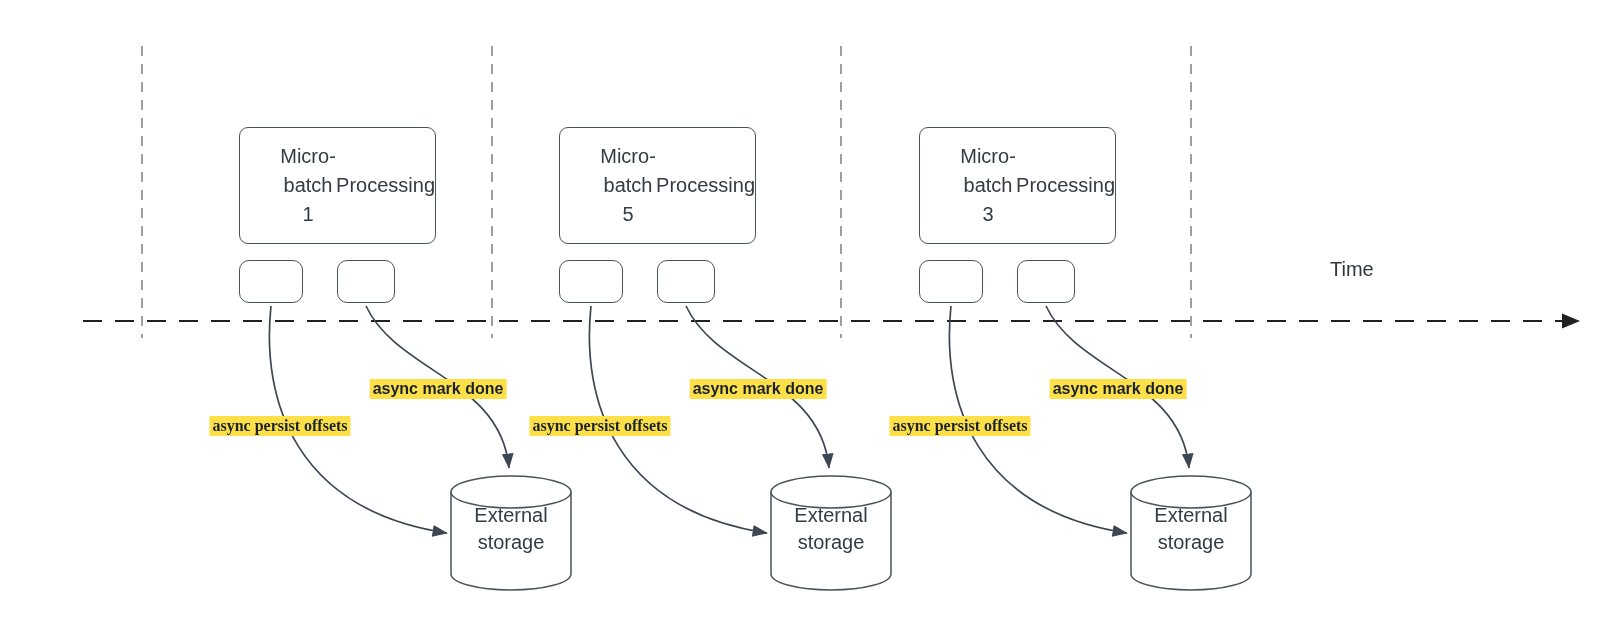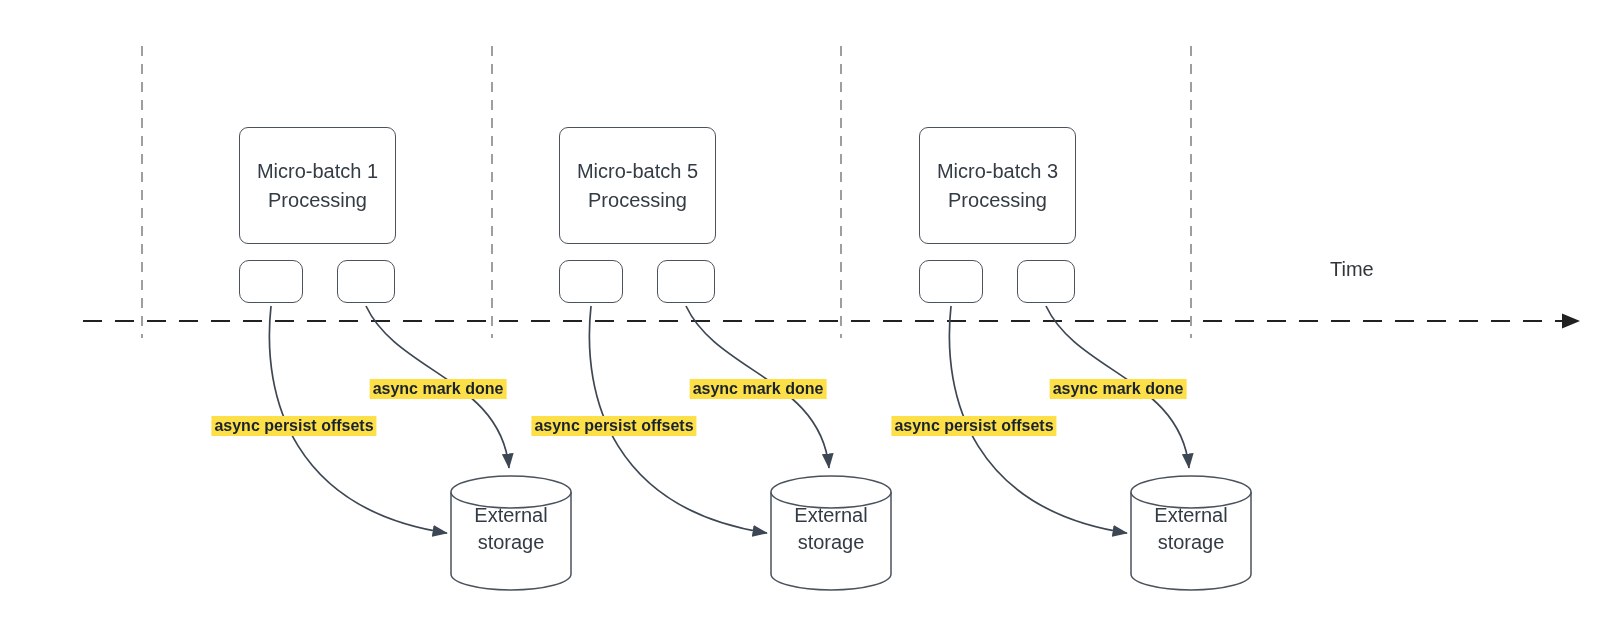--- a/index.html
+++ b/index.html
@@ -5,34 +5,34 @@
   html,body{margin:0;padding:0;background:#ffffff;}
   .canvas{
     position:relative;width:1600px;height:642px;background:#ffffff;overflow:hidden;
     font-family:"Liberation Sans","DejaVu Sans",sans-serif;
   }
   .layer{position:absolute;left:0;top:0;}
   .group{position:absolute;top:0;width:340px;height:642px;}
   .proc-box{
     position:absolute;left:0;top:127px;width:155px;height:115px;
     border:1.5px solid #4a535c;border-radius:9px;background:#ffffff;
-    display:flex;flex-direction:column;align-items:center;justify-content:center;
-    color:#333b44;font-size:20px;line-height:29px;text-align:center;
+    display:flex;flex-direction:row;align-items:center;justify-content:center;
+    color:#333b44;font-size:20px;line-height:29px;text-align:center;padding-left:40px;
   }
   .task-box{
     position:absolute;top:260px;height:43px;border:1.5px solid #4a535c;
     border-radius:10px;background:#ffffff;box-sizing:border-box;
   }
   .task-box.a{left:0;width:64px;}
   .task-box.b{left:98px;width:58px;}
   .edge-label{
     position:absolute;transform:translate(-50%,-50%);white-space:nowrap;
     background:#fde047;padding:1px 3px;font-size:16px;font-weight:bold;color:#1a2230;
   }
-  .edge-label.persist{left:55px;top:426px;}
+  .edge-label.persist{left:41px;top:426px;font-family:Liberation Serif, serif;}
   .edge-label.markdone{left:199px;top:389px;}
   .storage-text{
     position:absolute;left:202px;top:502px;width:140px;text-align:center;
     color:#333b44;font-size:20px;line-height:27px;
   }
   .time-label{
     position:absolute;left:1330px;top:258px;width:112px;text-align:left;
     color:#30363c;font-size:20px;
   }
   .guide{stroke:#949494;stroke-width:1.8;stroke-dasharray:10 8;fill:none;}

